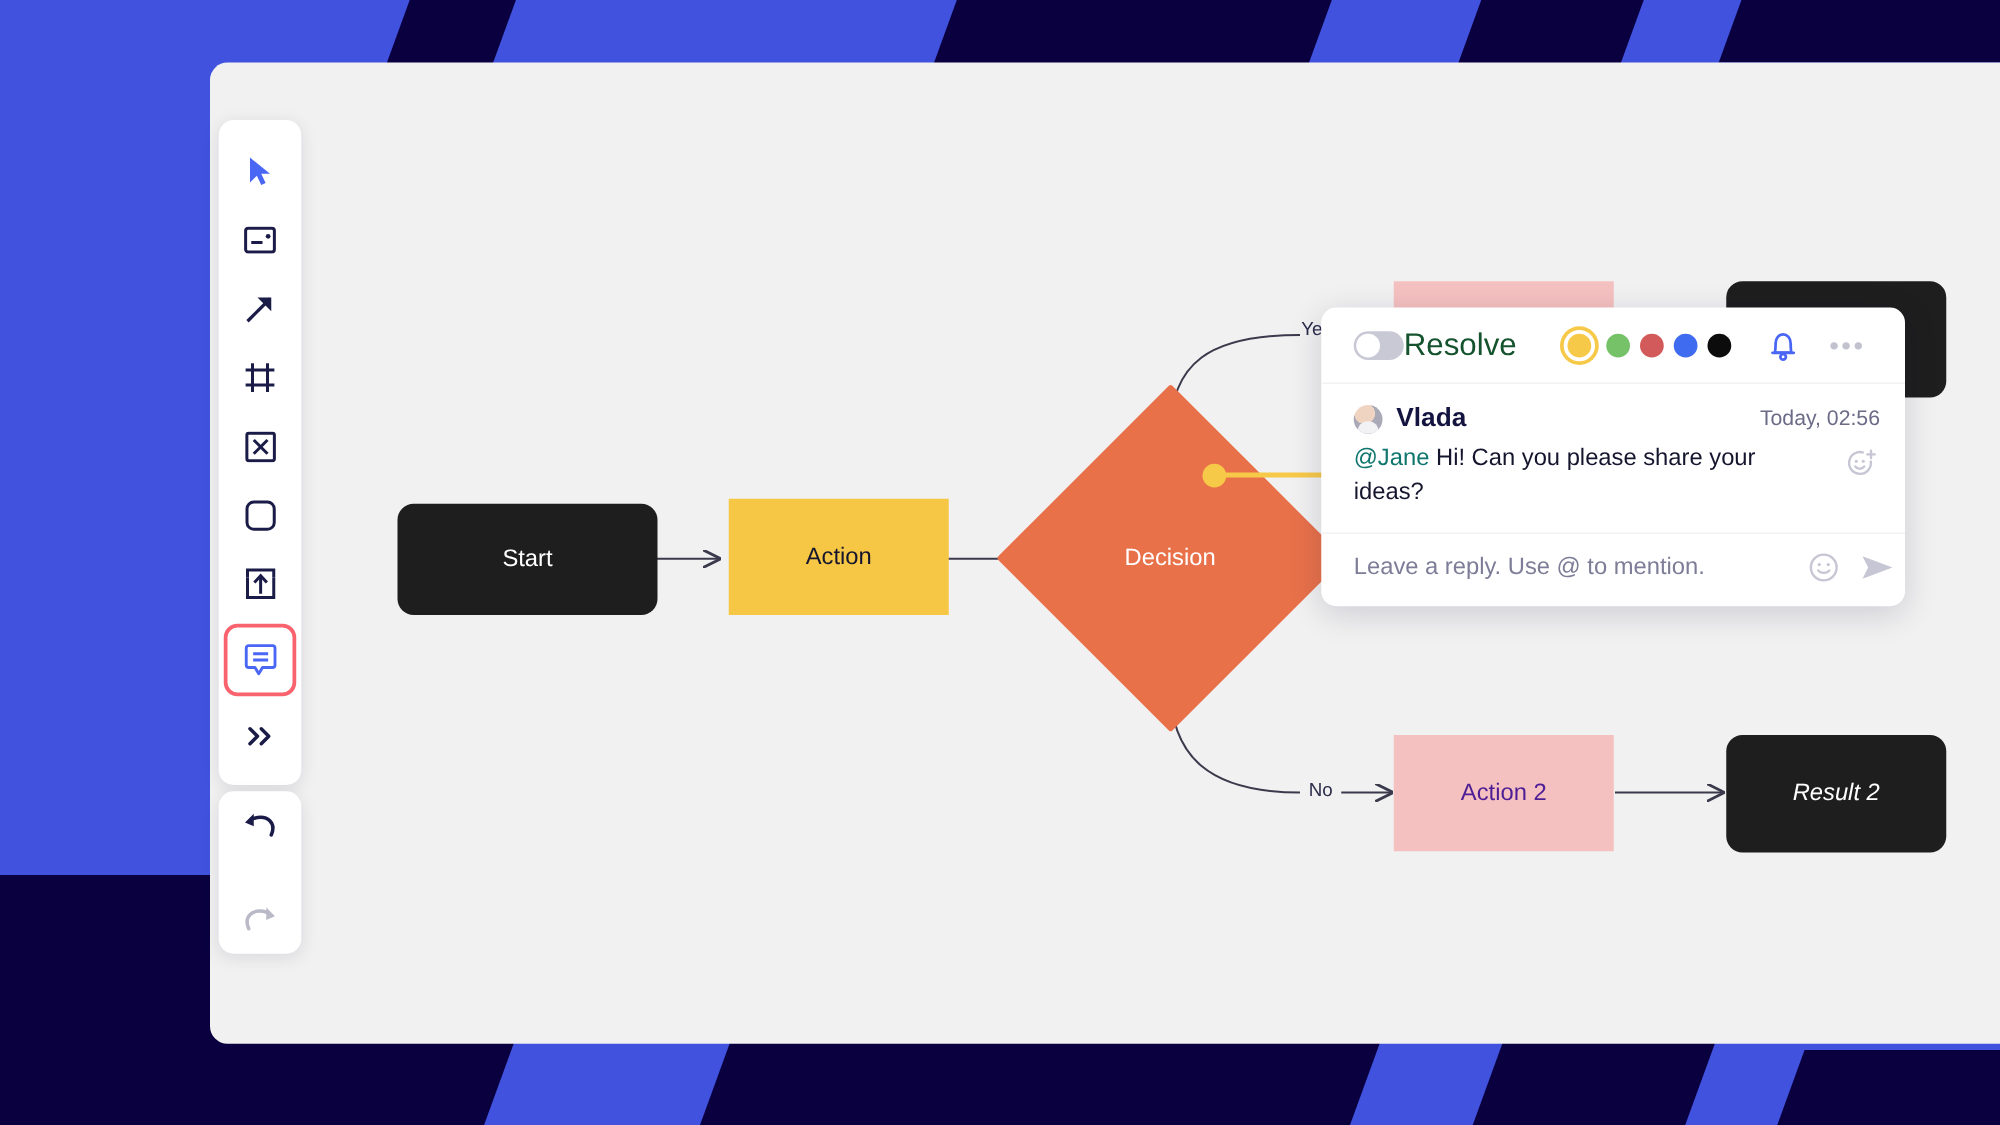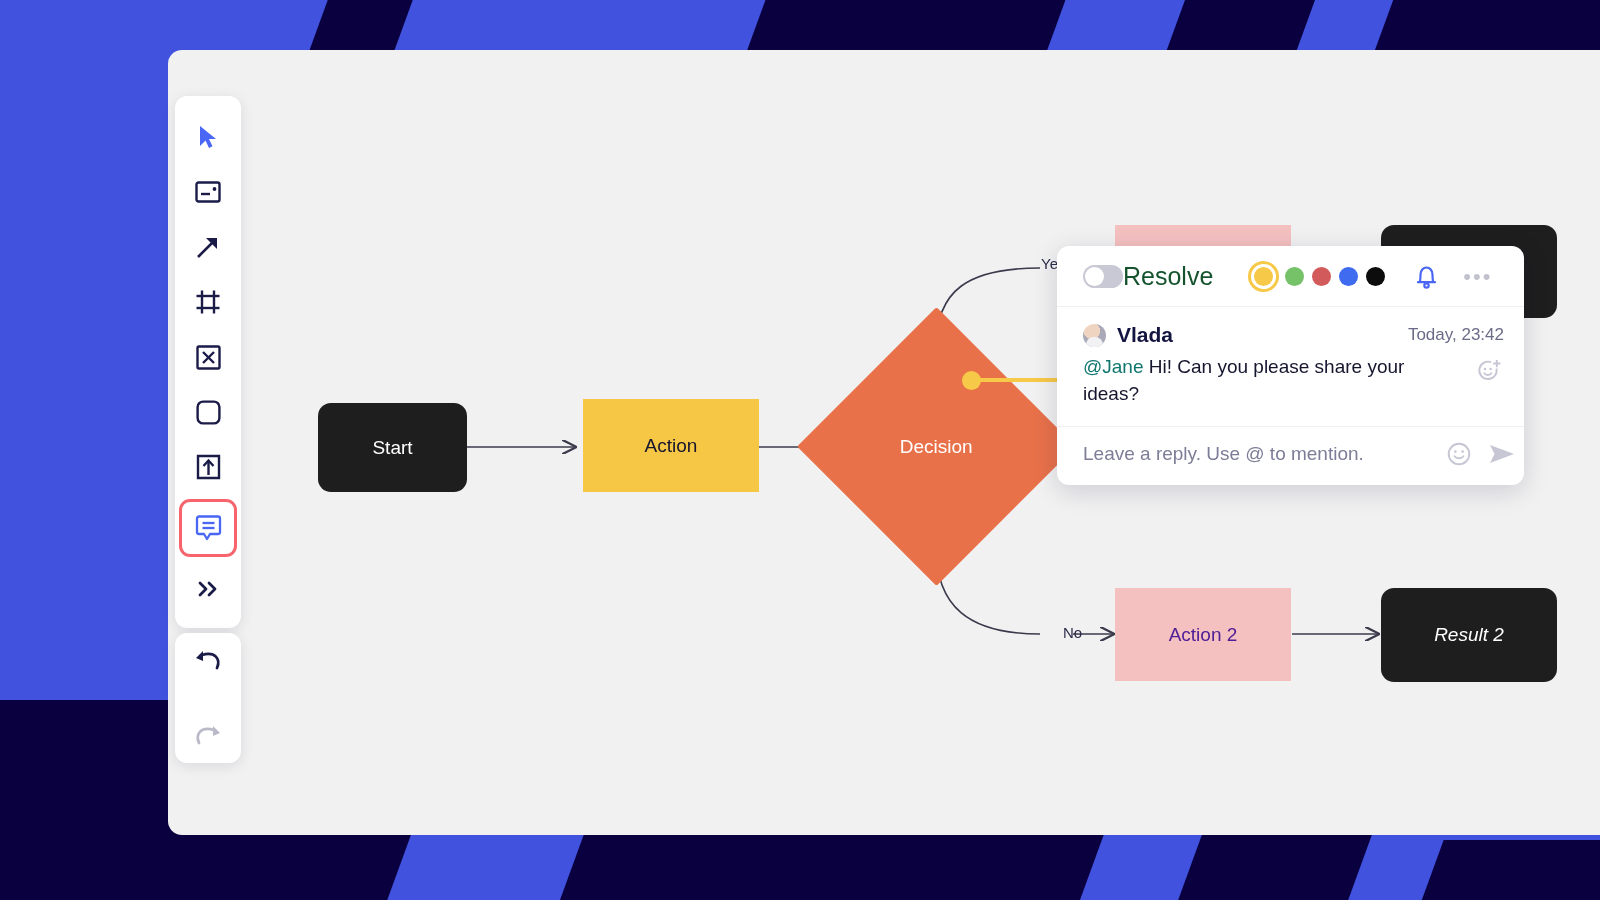--- a/index.html
+++ b/index.html
@@ -85,37 +85,37 @@
     z-index: 3;
   }
   .node-black {
     background: #1E1E1E; color: #FFFFFF;
     border-radius: 13px;
   }
   .node-yellow { background: #F6C645; color: #15152E; }
   .node-pink   { background: #F5C0C0; color: #4c1d95; }
   .node-orange { background: #E8714A; color: #FFFFFF; }
 
-  #node-start    { left: 318px;  top: 403px; width: 149px; height: 89px; }
+  #node-start    { left: 318px;  top: 403px; width: 208px; height: 89px; }
   #node-action   { left: 583px;  top: 399px; width: 176px; height: 93px; }
   #node-decision { left: 838px;  top: 348px; width: 197px; height: 197px;
                    transform: rotate(45deg); border-radius: 2px; }
   #node-decision span { transform: rotate(-45deg); display:block; }
   #node-action1  { left: 1115px; top: 225px; width: 176px; height: 93px; }
   #node-result1  { left: 1381px; top: 225px; width: 176px; height: 93px; }
   #node-action2  { left: 1115px; top: 588px; width: 176px; height: 93px; }
   #node-result2  { left: 1381px; top: 588px; width: 176px; height: 94px; font-style: italic; }
 
   .edge-svg { position: absolute; inset: 0; z-index: 2; pointer-events: none; }
   .edge-label {
     position: absolute; z-index: 2;
     font-size: 15px; color: #2B2B4A;
   }
   #label-yes { left: 1041px; top: 255px; }
-  #label-no  { left: 1047px; top: 624px; margin-left: 16px; }
+  #label-no  { left: 1047px; top: 624px; }
 
   
   .anchor-line {
     position: absolute; left: 972px; top: 378px;
     width: 95px; height: 4px; background: #F7C948; z-index: 4;
   }
   .anchor-dot {
     position: absolute; left: 962px; top: 371px;
     width: 19px; height: 19px; border-radius: 50%;
     background: #F7C948; z-index: 5;
@@ -350,21 +350,21 @@
         <circle cx="12.5" cy="21.5" r="2.2" fill="none" stroke="#4A66F5" stroke-width="2.2"></circle>
       </svg>
     </span>
     <span class="cp-more">•••</span>
   </div>
 
   <div class="cp-body">
     <div class="cp-row">
       <span class="avatar"></span>
       <span class="cp-author">Vlada</span>
-      <span class="cp-time">Today, 23:42</span>
+      <span class="cp-time">Today, 02:56</span>
     </div>
     <div class="cp-text">
       <span class="cp-mention">@Jane</span>
       <span>Hi! Can you please share your ideas?</span>
     </div>
     <span class="cp-reaction">
       <svg width="26" height="25" viewBox="0 0 26 25">
         <path d="M20.5 9.5 A8.7 8.7 0 1 1 15 3.2" fill="none" stroke="#C6C6D4" stroke-width="1.9"></path>
         <circle cx="9" cy="10" r="1.25" fill="#C6C6D4"></circle>
         <circle cx="14.6" cy="10" r="1.25" fill="#C6C6D4"></circle>

